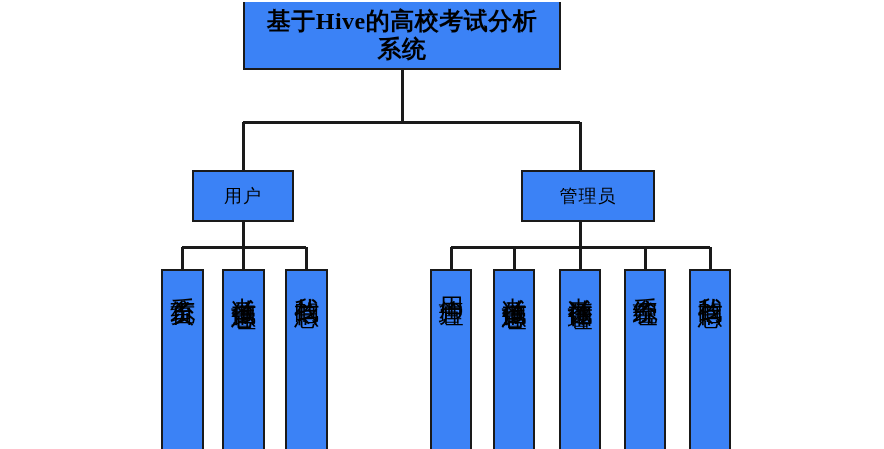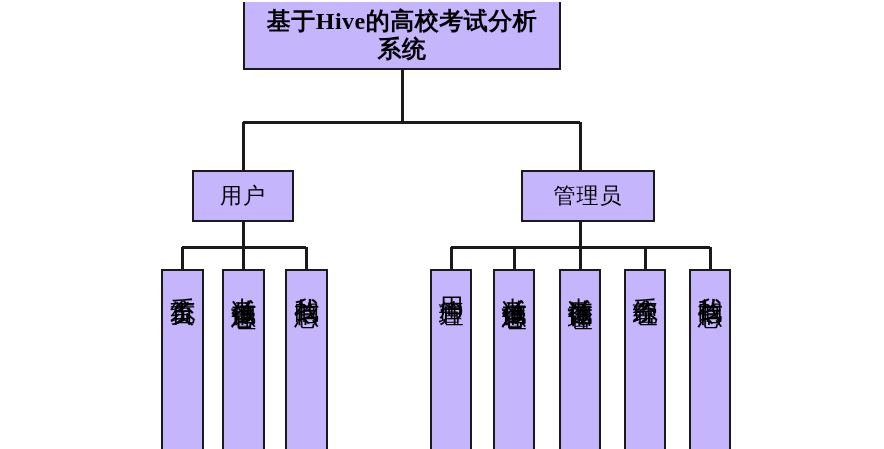--- a/index.html
+++ b/index.html
@@ -23,21 +23,21 @@
     left: 0;
     top: 0;
     width: 884px;
     height: 449px;
     pointer-events: none;
   }
   .node-box {
     position: absolute;
     box-sizing: border-box;
     border: 2px solid #1a1a1a;
-    background: #c4b5fd;
+    background: #3b82f6;
     display: flex;
     align-items: center;
     justify-content: center;
     overflow: hidden;
   }
   .node-box.root {
     left: 243px;
     top: 2px;
     width: 318px;
     height: 68px;
@@ -49,21 +49,21 @@
     line-height: 1.18;
     text-align: center;
     letter-spacing: 0.5px;
     padding: 0 10px;
     font-family: "Liberation Serif", "DejaVu Serif", serif;
   }
   .node-box.level2 {
     height: 52px;
   }
   .level2-label {
-    font-size: 22px;
+    font-size: 18px;
     line-height: 1;
     text-align: right;
     letter-spacing: 1px;
   }
   .node-box.leaf {
     top: 269px;
     height: 182px;
     align-items: flex-start;
     justify-content: center;
     padding-top: 6px;

